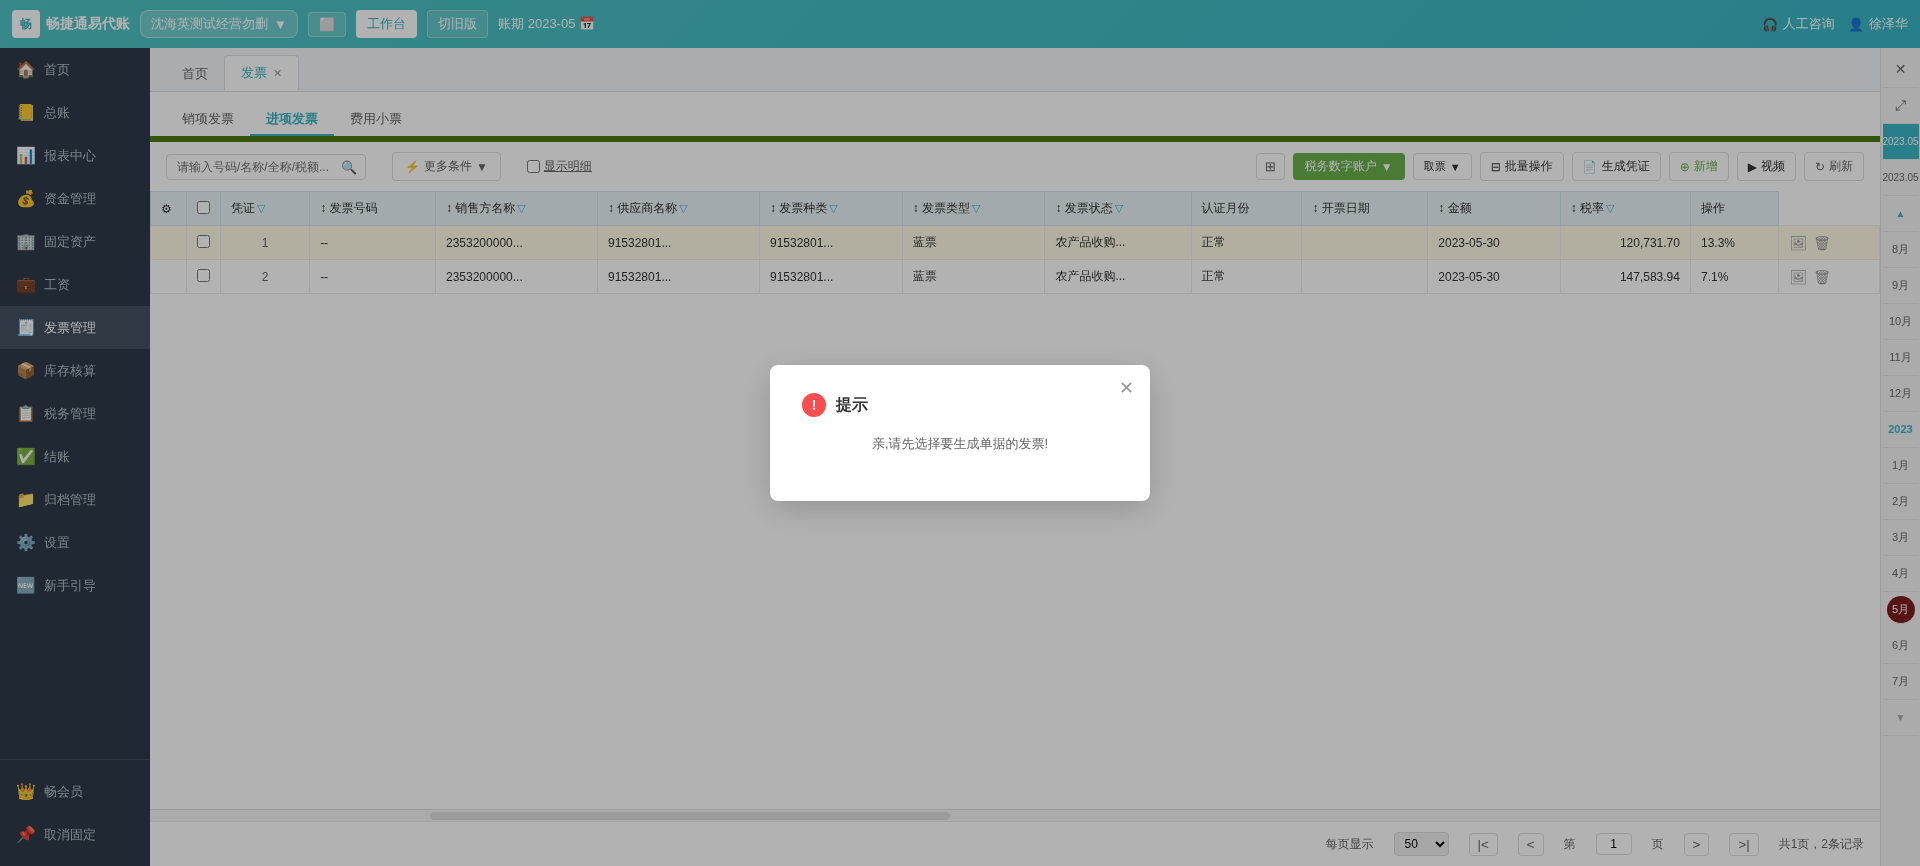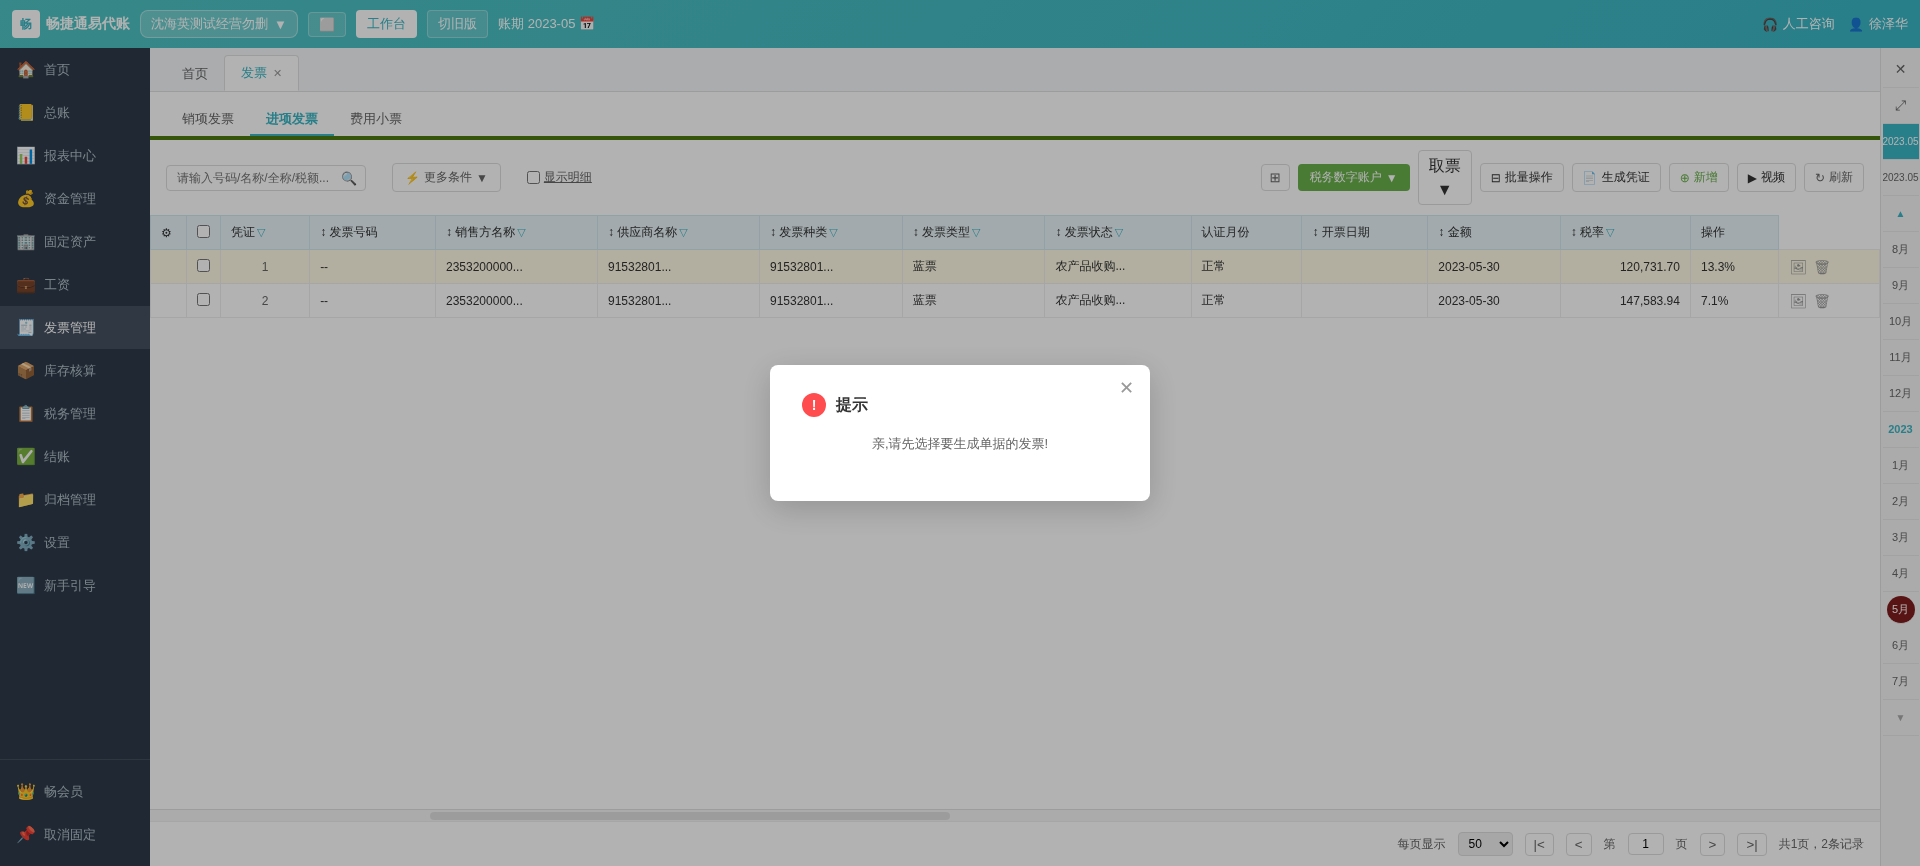--- a/index.html
+++ b/index.html
@@ -31,34 +31,34 @@
 
     
     .tab-bar { height: 44px; background: #f5f7fa; border-bottom: 1px solid #e0e0e0; display: flex; align-items: flex-end; padding: 0 0 0 16px; }
     .tab { padding: 8px 16px; cursor: pointer; font-size: 13px; color: #666; border-radius: 4px 4px 0 0; display: flex; align-items: center; gap: 6px; }
     .tab.active { background: white; color: #3bb6c4; border: 1px solid #e0e0e0; border-bottom: 1px solid white; }
     .tab-close { font-size: 11px; color: #999; }
 
     .page-content { background: white; flex: 1; display: flex; flex-direction: column; padding: 0; overflow: hidden; }
 
     
-    .sub-tabs { display: flex; align-items: center; padding: 12px 16px 0; border-bottom: 4px solid #4d7c0f; }
+    .sub-tabs { display: flex; align-items: center; padding: 12px 16px 0; border-bottom: 6px solid #4d7c0f; }
     .sub-tab { padding: 6px 16px; cursor: pointer; font-size: 13px; color: #666; border-bottom: 2px solid transparent; }
     .sub-tab.active { color: #3bb6c4; border-bottom: 2px solid #3bb6c4; font-weight: 700; }
 
     
     .toolbar { display: flex; align-items: center; padding: 10px 16px; gap: 26px; flex-wrap: wrap; }
     .search-input { border: 1px solid #ddd; border-radius: 4px; padding: 5px 30px 5px 10px; font-size: 12px; width: 200px; color: #999; position: relative; }
     .search-wrap { position: relative; display: inline-block; }
     .search-icon-btn { position: absolute; right: 8px; top: 50%; transform: translateY(-50%); color: #999; font-size: 13px; cursor: pointer; }
     .filter-btn { border: 1px solid #ddd; border-radius: 4px; padding: 5px 12px; font-size: 12px; color: #666; cursor: pointer; background: white; display: flex; align-items: center; gap: 4px; }
     .show-detail { display: flex; align-items: center; gap: 4px; font-size: 12px; color: #666; cursor: pointer; text-decoration: underline; }
     .grid-icon-btn { border: 1px solid #ddd; border-radius: 4px; padding: 5px 8px; background: white; cursor: pointer; color: #666; }
     .tax-btn { background: #6ab04c; color: white; border: none; border-radius: 4px; padding: 5px 12px; font-size: 12px; cursor: pointer; display: flex; align-items: center; gap: 4px; }
-    .dropdown-btn { background: white; border: 1px solid #ddd; border-radius: 4px; padding: 5px 10px; font-size: 16px; cursor: pointer; display: flex; align-items: center; gap: 4px; color: #333; flex-direction: column; }
+    .dropdown-btn { background: white; border: 1px solid #ddd; border-radius: 4px; padding: 5px 10px; font-size: 11px; cursor: pointer; display: flex; align-items: center; gap: 4px; color: #333; }
     .action-btn { background: white; border: 1px solid #ddd; border-radius: 4px; padding: 5px 10px; font-size: 12px; cursor: pointer; color: #333; display: flex; align-items: center; gap: 4px; }
     .add-btn { color: #6ab04c; }
     .refresh-btn { color: #666; }
 
     
     .table-wrap { flex: 1; overflow: auto; }
     table { width: 100%; border-collapse: collapse; font-size: 12px; }
     thead tr { background: #e8f4f8; }
     thead th { padding: 8px 10px; text-align: left; color: #333; font-weight: 500; border: 1px solid #d0e8ef; white-space: nowrap; font-size: 12px; }
     tbody tr { border-bottom: 1px solid #eee; }
@@ -71,21 +71,21 @@
     .action-icon { color: #999; cursor: pointer; font-size: 14px; }
 
     
     .table-footer { padding: 8px 16px; border-top: 1px solid #eee; display: flex; align-items: center; font-size: 12px; color: #333; }
     .total-label { font-weight: 500; }
     .total-amount { margin-left: auto; margin-right: 200px; font-weight: 500; }
     .scrollbar-row { height: 12px; background: #f5f5f5; border-top: 1px solid #e0e0e0; position: relative; }
     .scrollbar-track { height: 8px; background: #e0e0e0; border-radius: 4px; position: absolute; top: 2px; left: 280px; width: 520px; }
 
     
-    .pagination { display: flex; align-items: center; justify-content: flex-end; padding: 10px 16px; border-top: 1px solid #eee; font-size: 12px; color: #666; gap: 12px; }
+    .pagination { display: flex; align-items: center; justify-content: flex-end; padding: 10px 16px; border-top: 1px solid #eee; font-size: 12px; color: #666; gap: 20px; }
     .page-select { border: 1px solid #ddd; border-radius: 4px; padding: 3px 6px; font-size: 12px; }
     .page-btn { border: 1px solid #ddd; border-radius: 4px; padding: 3px 8px; background: white; cursor: pointer; color: #666; }
     .page-input { border: 1px solid #ddd; border-radius: 4px; padding: 3px 6px; width: 36px; text-align: center; font-size: 12px; }
 
     
     .bottom-bar { height: 36px; background: #f5f7fa; border-top: 1px solid #e0e0e0; display: flex; align-items: center; padding: 0 16px; font-size: 12px; color: #666; gap: 16px; }
     .bottom-link { color: #3bb6c4; cursor: pointer; }
 
     
     .right-panel-item { width: 36px; height: 36px; display: flex; align-items: center; justify-content: center; cursor: pointer; font-size: 10px; color: #666; text-align: center; line-height: 1.2; border-bottom: 1px solid #e8e8e8; }

